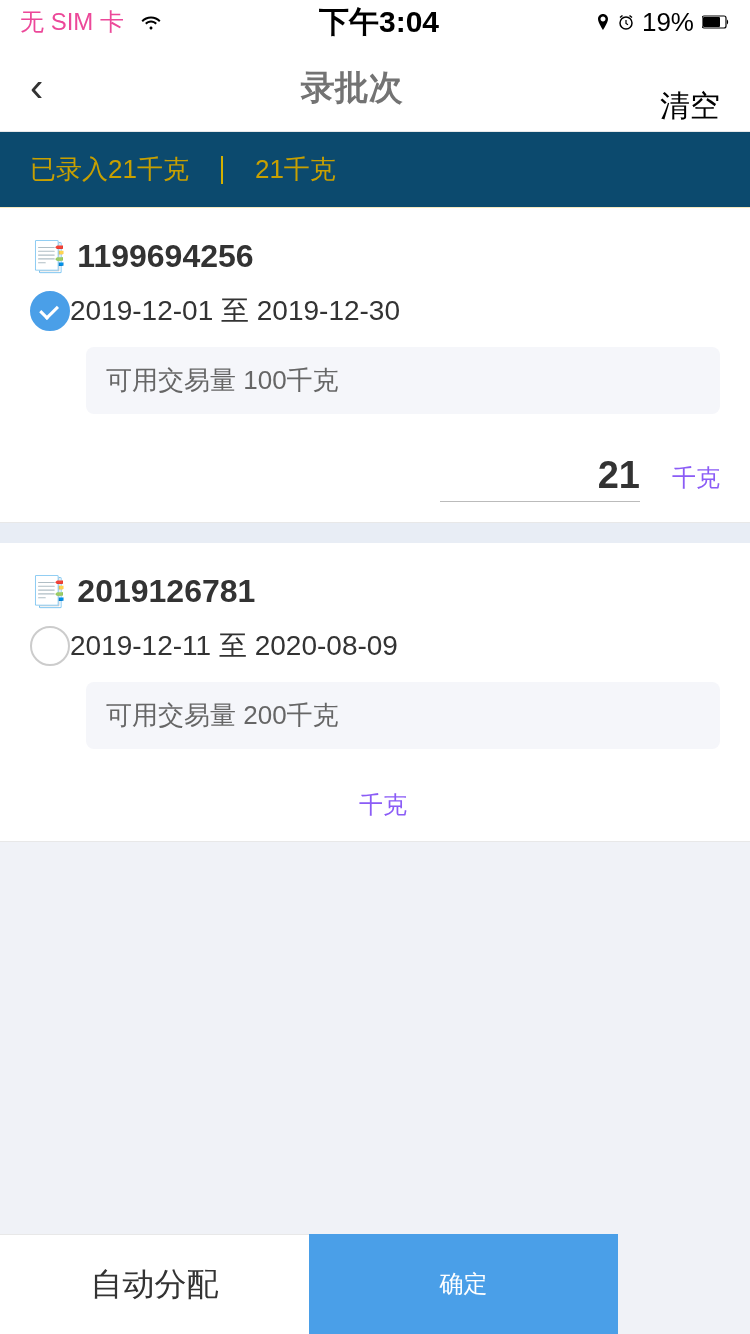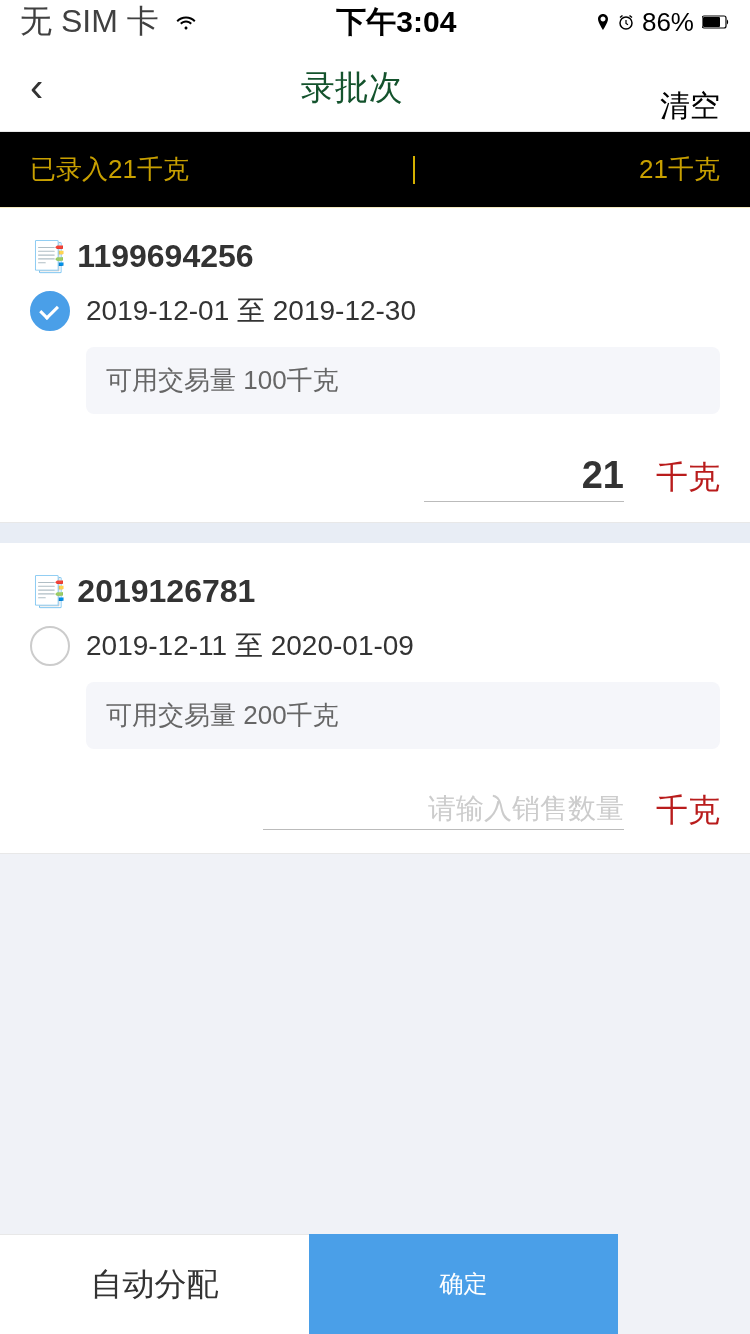--- a/index.html
+++ b/index.html
@@ -15,23 +15,23 @@
     
     .status-bar {
       display: flex;
       justify-content: space-between;
       align-items: center;
       height: 44px;
       padding: 0 20px;
       background: #fff;
     }
     .status-left {
-      font-size: 32px;
+      font-size: 24px;
       font-weight: 500;
-      color: #404040;
+      color: #ec4899;
       display: flex;
       align-items: center;
       gap: 16px;
     }
     .status-center {
       font-size: 30px;
       font-weight: 600;
       color: #000;
     }
     .status-right {
@@ -52,38 +52,37 @@
       background: #fff;
       border-bottom: 1px solid #e8e8e8;
     }
     .nav-back {
       font-size: 36px;
       color: #333;
       cursor: pointer;
     }
     .nav-title {
       font-size: 34px;
-      font-weight: 400;
-      color: #14532d;
+      font-weight: 700;
+      color: #737373;
     }
     .nav-action {
       font-size: 30px;
       color: #000000;
       margin-top: 37px;
     }
 
     
     .summary-banner {
-      background: #000000;
+      background: #0c4a6e;
       padding: 20px 30px;
       display: flex;
       align-items: center;
       gap: 8px;
       border-bottom: 1px solid #f5e9c0;
-      justify-content: space-between;
     }
     .summary-text {
       font-size: 26px;
       color: #c8a000;
     }
     .summary-divider {
       width: 2px;
       height: 28px;
       background: #d4b000;
       margin: 0 24px;
@@ -108,21 +107,20 @@
     }
     .batch-id {
       font-size: 32px;
       font-weight: 600;
       color: #333;
     }
 
     .batch-date-row {
       display: flex;
       align-items: center;
-      gap: 16px;
       margin-bottom: 16px;
     }
     .radio-circle {
       width: 40px;
       height: 40px;
       border-radius: 50%;
       border: 2px solid #ccc;
       background: #fff;
       flex-shrink: 0;
       display: flex;
@@ -163,22 +161,22 @@
     .input-row {
       display: flex;
       align-items: center;
       justify-content: center;
       padding: 20px 30px 20px;
       background: #fff;
       gap: 16px;
       border-bottom: 1px solid #e8e8e8;
     }
     .unit-label {
-      font-size: 32px;
-      color: #b91c1c;
+      font-size: 24px;
+      color: #8b5cf6;
     }
 
     .section-divider {
       height: 20px;
       background: #e8edf5;
     }
 
     
     .bottom-buttons {
       position: fixed;
@@ -259,21 +257,21 @@
   <div class="status-center">下午3:04</div>
   <div class="status-right">
     <svg width="14" height="16" viewBox="0 0 14 16">
       <path d="M7 0C4.2 0 2 2.2 2 5c0 3.5 5 11 5 11s5-7.5 5-11c0-2.8-2.2-5-5-5zm0 7.5C5.6 7.5 4.5 6.4 4.5 5S5.6 2.5 7 2.5 9.5 3.6 9.5 5 8.4 7.5 7 7.5z" fill="#000"></path>
     </svg>
     <svg width="16" height="16" viewBox="0 0 16 16">
       <circle cx="8" cy="9" r="6" fill="none" stroke="#000" stroke-width="1.5"></circle>
       <path d="M8 6v3.5l2 1.2" stroke="#000" stroke-width="1.2" fill="none"></path>
       <path d="M2 3.5L4.5 1.5M14 3.5L11.5 1.5" stroke="#000" stroke-width="1.5"></path>
     </svg>
-    <span>86%</span>
+    <span>19%</span>
     <svg width="28" height="14" viewBox="0 0 28 14">
       <rect x="0" y="1" width="24" height="12" rx="2" fill="none" stroke="#000" stroke-width="1.2"></rect>
       <rect x="1" y="2" width="17" height="10" rx="1" fill="#000"></rect>
       <path d="M25 4.5v5c1.5-.7 1.5-4.3 0-5z" fill="#000"></path>
     </svg>
   </div>
 </div>
 
 <div class="nav-bar">
   <span class="nav-back" style="font-size:40px; font-weight:300;">‹</span>
@@ -314,33 +312,28 @@
 
   <div class="section-divider"></div>
 
   <div class="batch-card" style="margin-top:0;">
     <div class="batch-header">
       <span class="batch-id-icon">📑</span>
       <span class="batch-id">2019126781</span>
     </div>
     <div class="batch-date-row">
       <div class="radio-circle"></div>
-      <span class="batch-date">2019-12-11 至 2020-01-09</span>
+      <span class="batch-date">2019-12-11 至 2020-08-09</span>
     </div>
     <div class="availability-box">
       <span class="availability-text">可用交易量 200千克</span>
     </div>
   </div>
 
   <div class="input-row">
-    <div class="input-wrapper">
-      <div class="underline-input-wrap">
-        <input class="input-line" type="text" style="min-width: 280px; font-size: 28px; font-weight: 400;" placeholder="请输入销售数量">
-      </div>
-    </div>
     <span class="unit-label" style="margin-left:16px;">千克</span>
   </div>
 
 </div>
 
 <div class="bottom-buttons">
   <button class="btn-auto">自动分配</button>
   <button class="btn-confirm">确定</button>
 </div>
 

